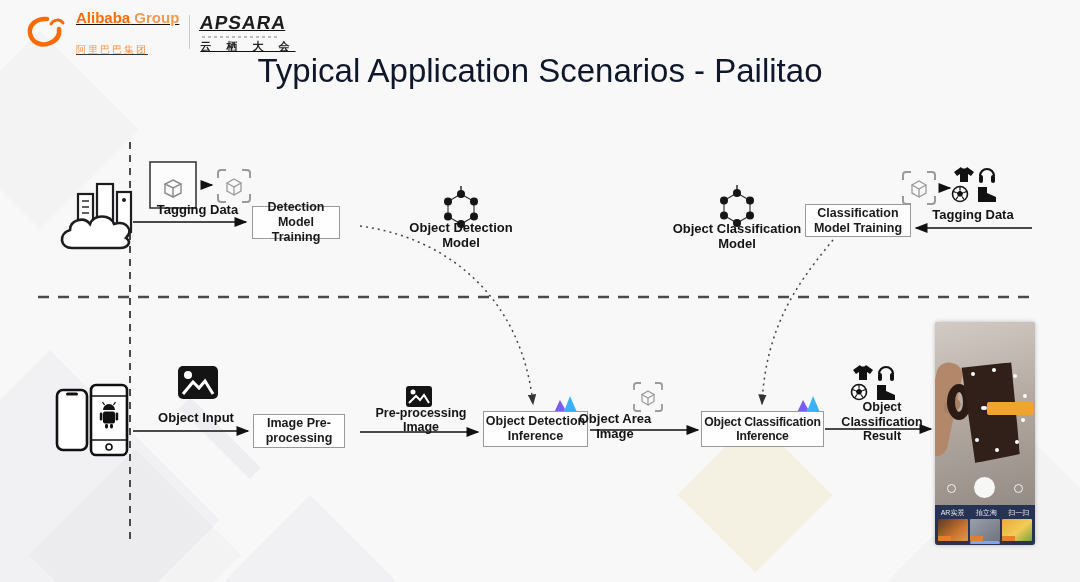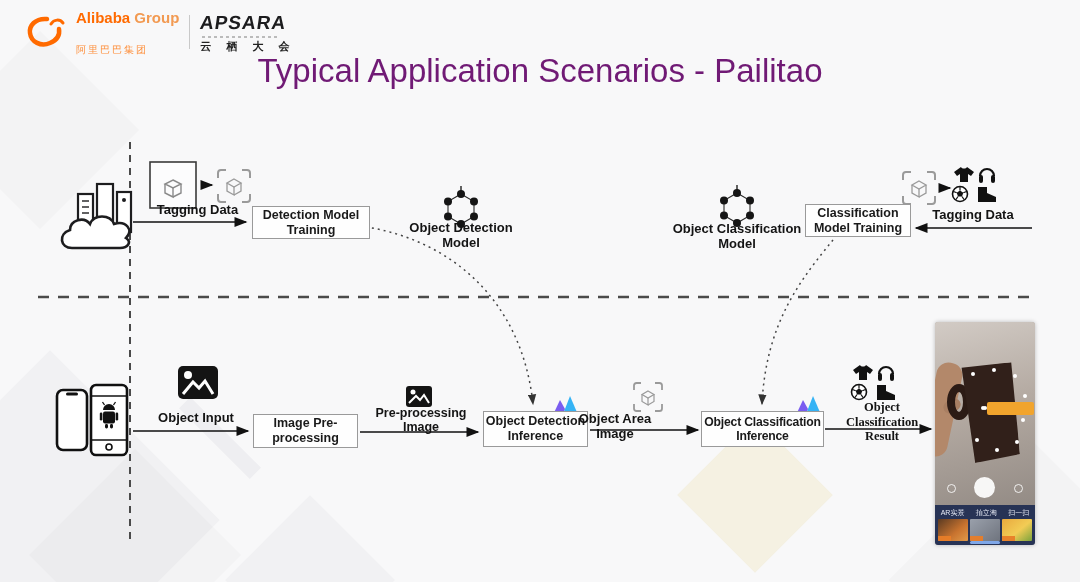--- a/index.html
+++ b/index.html
@@ -1,31 +1,31 @@
 <!DOCTYPE html>
 <html><head>
 <meta charset="utf-8">
 <style>
   html,body{margin:0;padding:0;background:#e9e9ec;}
   .stage{position:relative;width:1080px;height:582px;background:#f8f8f9;overflow:hidden;
          font-family:"Liberation Sans",sans-serif;color:#111;}
   
   .deco{position:absolute;transform:rotate(45deg);background:rgba(120,120,140,0.05);}
   
-  .logo{position:absolute;left:26px;top:10px;display:flex;align-items:center;gap:10px;}
+  .logo{position:absolute;left:26px;top:10px;display:flex;align-items:center;gap:10px;text-decoration:underline;}
   .logo-col{display:flex;flex-direction:column;line-height:1.1;}
   .ali-line1{font-size:15px;font-weight:700;color:#ff6a00;}
   .ali-suffix{color:#f29a52;font-weight:700;}
   .ali-cn{font-size:10px;color:#ff7d1a;letter-spacing:2px;opacity:.85;margin-top:17px;}
   .logo-div{width:1px;height:34px;background:#c9c9c9;}
   .apsara{font-size:19px;font-weight:800;color:#1c1c1e;letter-spacing:1px;transform:skewX(-8deg);}
   .apsara-dots{height:2px;width:76px;margin:2px 0 2px 2px;
     background:repeating-linear-gradient(90deg,#bbb 0 3px,transparent 3px 6px);}
   .apsara-cn{font-size:11px;font-weight:700;letter-spacing:6px;color:#222;}
-  .title{position:absolute;left:0;right:0;top:52px;text-align:center;font-size:33px;color:#701a75;}
+  .title{position:absolute;left:0;right:0;top:52px;text-align:center;font-size:33px;color:#0f172a;}
   
   .box{position:absolute;background:#fefefe;border:1px solid #9a9a9a;display:flex;align-items:center;
        justify-content:center;text-align:center;font-weight:700;font-size:12.5px;line-height:1.18;
        white-space:pre-line;color:#1a1a1a;box-sizing:border-box;}
   .lbl{position:absolute;font-weight:700;font-size:13px;text-align:center;white-space:pre-line;
        line-height:1.15;color:#141414;}
   svg.overlay{position:absolute;left:0;top:0;}
   
   .phone{position:absolute;left:935px;top:322px;width:100px;height:223px;border-radius:3px;
          overflow:hidden;background:#b6ada6;box-shadow:0 0 4px rgba(0,0,0,.25);}
@@ -263,42 +263,42 @@
     <g transform="translate(552,396)">
       <polygon points="0,21 8,4 13,13 10,21" fill="#7a5cf0"></polygon>
       <polygon points="10,21 13,13 18,0 27,21" fill="#35b3f5"></polygon>
     </g>
     <g transform="translate(795,396)">
       <polygon points="0,21 8,4 13,13 10,21" fill="#7a5cf0"></polygon>
       <polygon points="10,21 13,13 18,0 27,21" fill="#35b3f5"></polygon>
     </g>
   </svg>
 
-  <div class="box" style="left:252px;top:206px;width:118px;height:33px;">Detection Model
+  <div class="box" style="left:252px;top:206px;width:88px;height:33px;">Detection Model
 Training</div>
   <div class="box" style="left:805px;top:204px;width:106px;height:33px;">Classification
 Model Training</div>
-  <div class="box" style="left:253px;top:414px;width:105px;height:34px;">Image Pre-
+  <div class="box" style="left:253px;top:414px;width:92px;height:34px;">Image Pre-
 processing</div>
   <div class="box" style="left:483px;top:411px;width:105px;height:36px;">Object Detection
 Inference</div>
   <div class="box" style="left:701px;top:411px;width:123px;height:36px;font-size:12.2px;letter-spacing:-0.2px;">Object Classification
 Inference</div>
 
   <div class="lbl" style="left:140px;top:203px;width:115px;">Tagging Data</div>
   <div class="lbl" style="left:398px;top:221px;width:126px;">Object Detection
 Model</div>
   <div class="lbl" style="left:662px;top:222px;width:150px;">Object Classification
 Model</div>
   <div class="lbl" style="left:918px;top:208px;width:110px;">Tagging Data</div>
   <div class="lbl" style="left:140px;top:411px;width:112px;">Object Input</div>
   <div class="lbl" style="left:360px;top:406px;width:122px;font-size:12.5px;">Pre-processing Image</div>
   <div class="lbl" style="left:574px;top:412px;width:82px;">Object Area
 Image</div>
-  <div class="lbl" style="left:827px;top:400px;width:110px;font-size:12.5px;line-height:1.17;font-family:Liberation Serif, serif;">Object
+  <div class="lbl" style="left:827px;top:400px;width:110px;font-size:12.5px;line-height:1.17;">Object
 Classification
 Result</div>
 
   <div class="phone">
     <div class="photo">
       <div class="hand"></div>
       <div class="thumb"></div>
       <div class="mug-handle"></div>
       <div class="mug-body"></div>
       <div class="dot" style="left:36px;top:50px;"></div>

